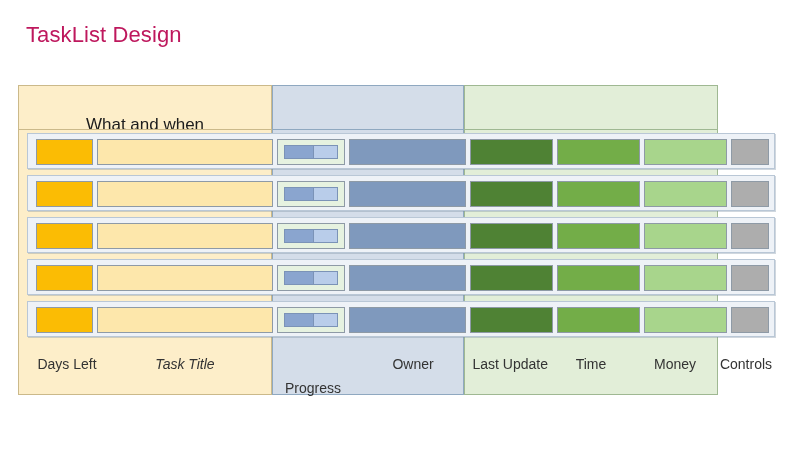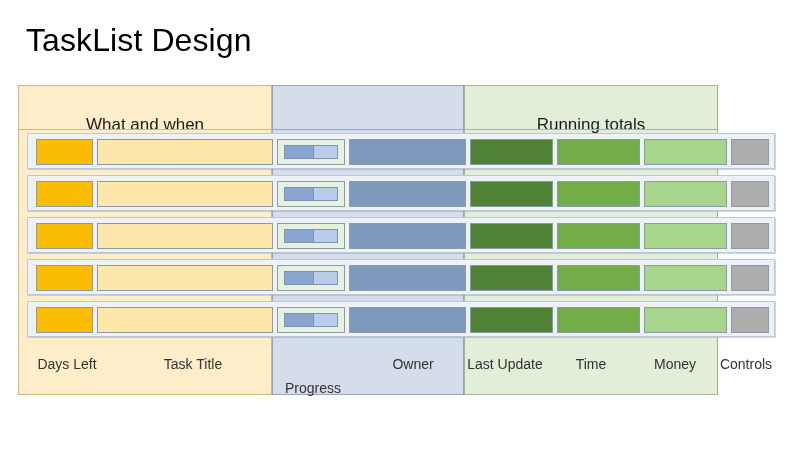--- a/index.html
+++ b/index.html
@@ -13,23 +13,23 @@
     height: 468px;
     position: relative;
     font-family: "Liberation Sans", sans-serif;
     overflow: hidden;
   }
 
   #page-title {
     position: absolute;
     left: 26px;
     top: 22px;
-    font-size: 32px;
+    font-size: 22px;
     font-weight: 400;
-    color: #000000;
+    color: #be185d;
     letter-spacing: 0.1px;
     white-space: nowrap;
   }
 
   
   .group-panel {
     position: absolute;
     top: 85px;
     height: 310px;
     box-sizing: border-box;
@@ -132,44 +132,43 @@
   
   .caption {
     position: absolute;
     top: 356px;
     font-size: 14px;
     color: #333333;
     white-space: nowrap;
     text-align: center;
   }
   .cap-days     { left: 27px;  width: 80px; }
-  .cap-title    { left: 128px; width: 130px; }
+  .cap-title    { left: 120px; width: 130px; font-style: italic; }
   .cap-progress { left: 270px; width: 86px; margin-top: 24px; }
   .cap-owner    { left: 370px; width: 86px; }
-  .cap-update   { left: 462px; width: 86px; }
+  .cap-update   { left: 462px; width: 86px; text-align: right; }
   .cap-time     { left: 548px; width: 86px; }
   .cap-money    { left: 632px; width: 86px; }
   .cap-controls { left: 716px; width: 60px; }
 </style>
 </head>
 <body>
 
 <div id="page-title">TaskList Design</div>
 
 <div class="group-panel" id="group-what">
   <div class="group-title">What and when</div>
   <div class="group-rule"></div>
 </div>
 
 <div class="group-panel" id="group-who">
   <div class="group-rule"></div>
 </div>
 
 <div class="group-panel" id="group-totals">
-  <div class="group-title">Running totals</div>
   <div class="group-rule"></div>
 </div>
 
 <div id="rows-container">
     <div class="row-card" style="top: 133px;">
       <div class="cell cell-days"></div>
       <div class="cell cell-title"></div>
       <div class="cell cell-progress">
         <div class="progress-track">
           <div class="progress-fill" style="width: 55%;"></div>

